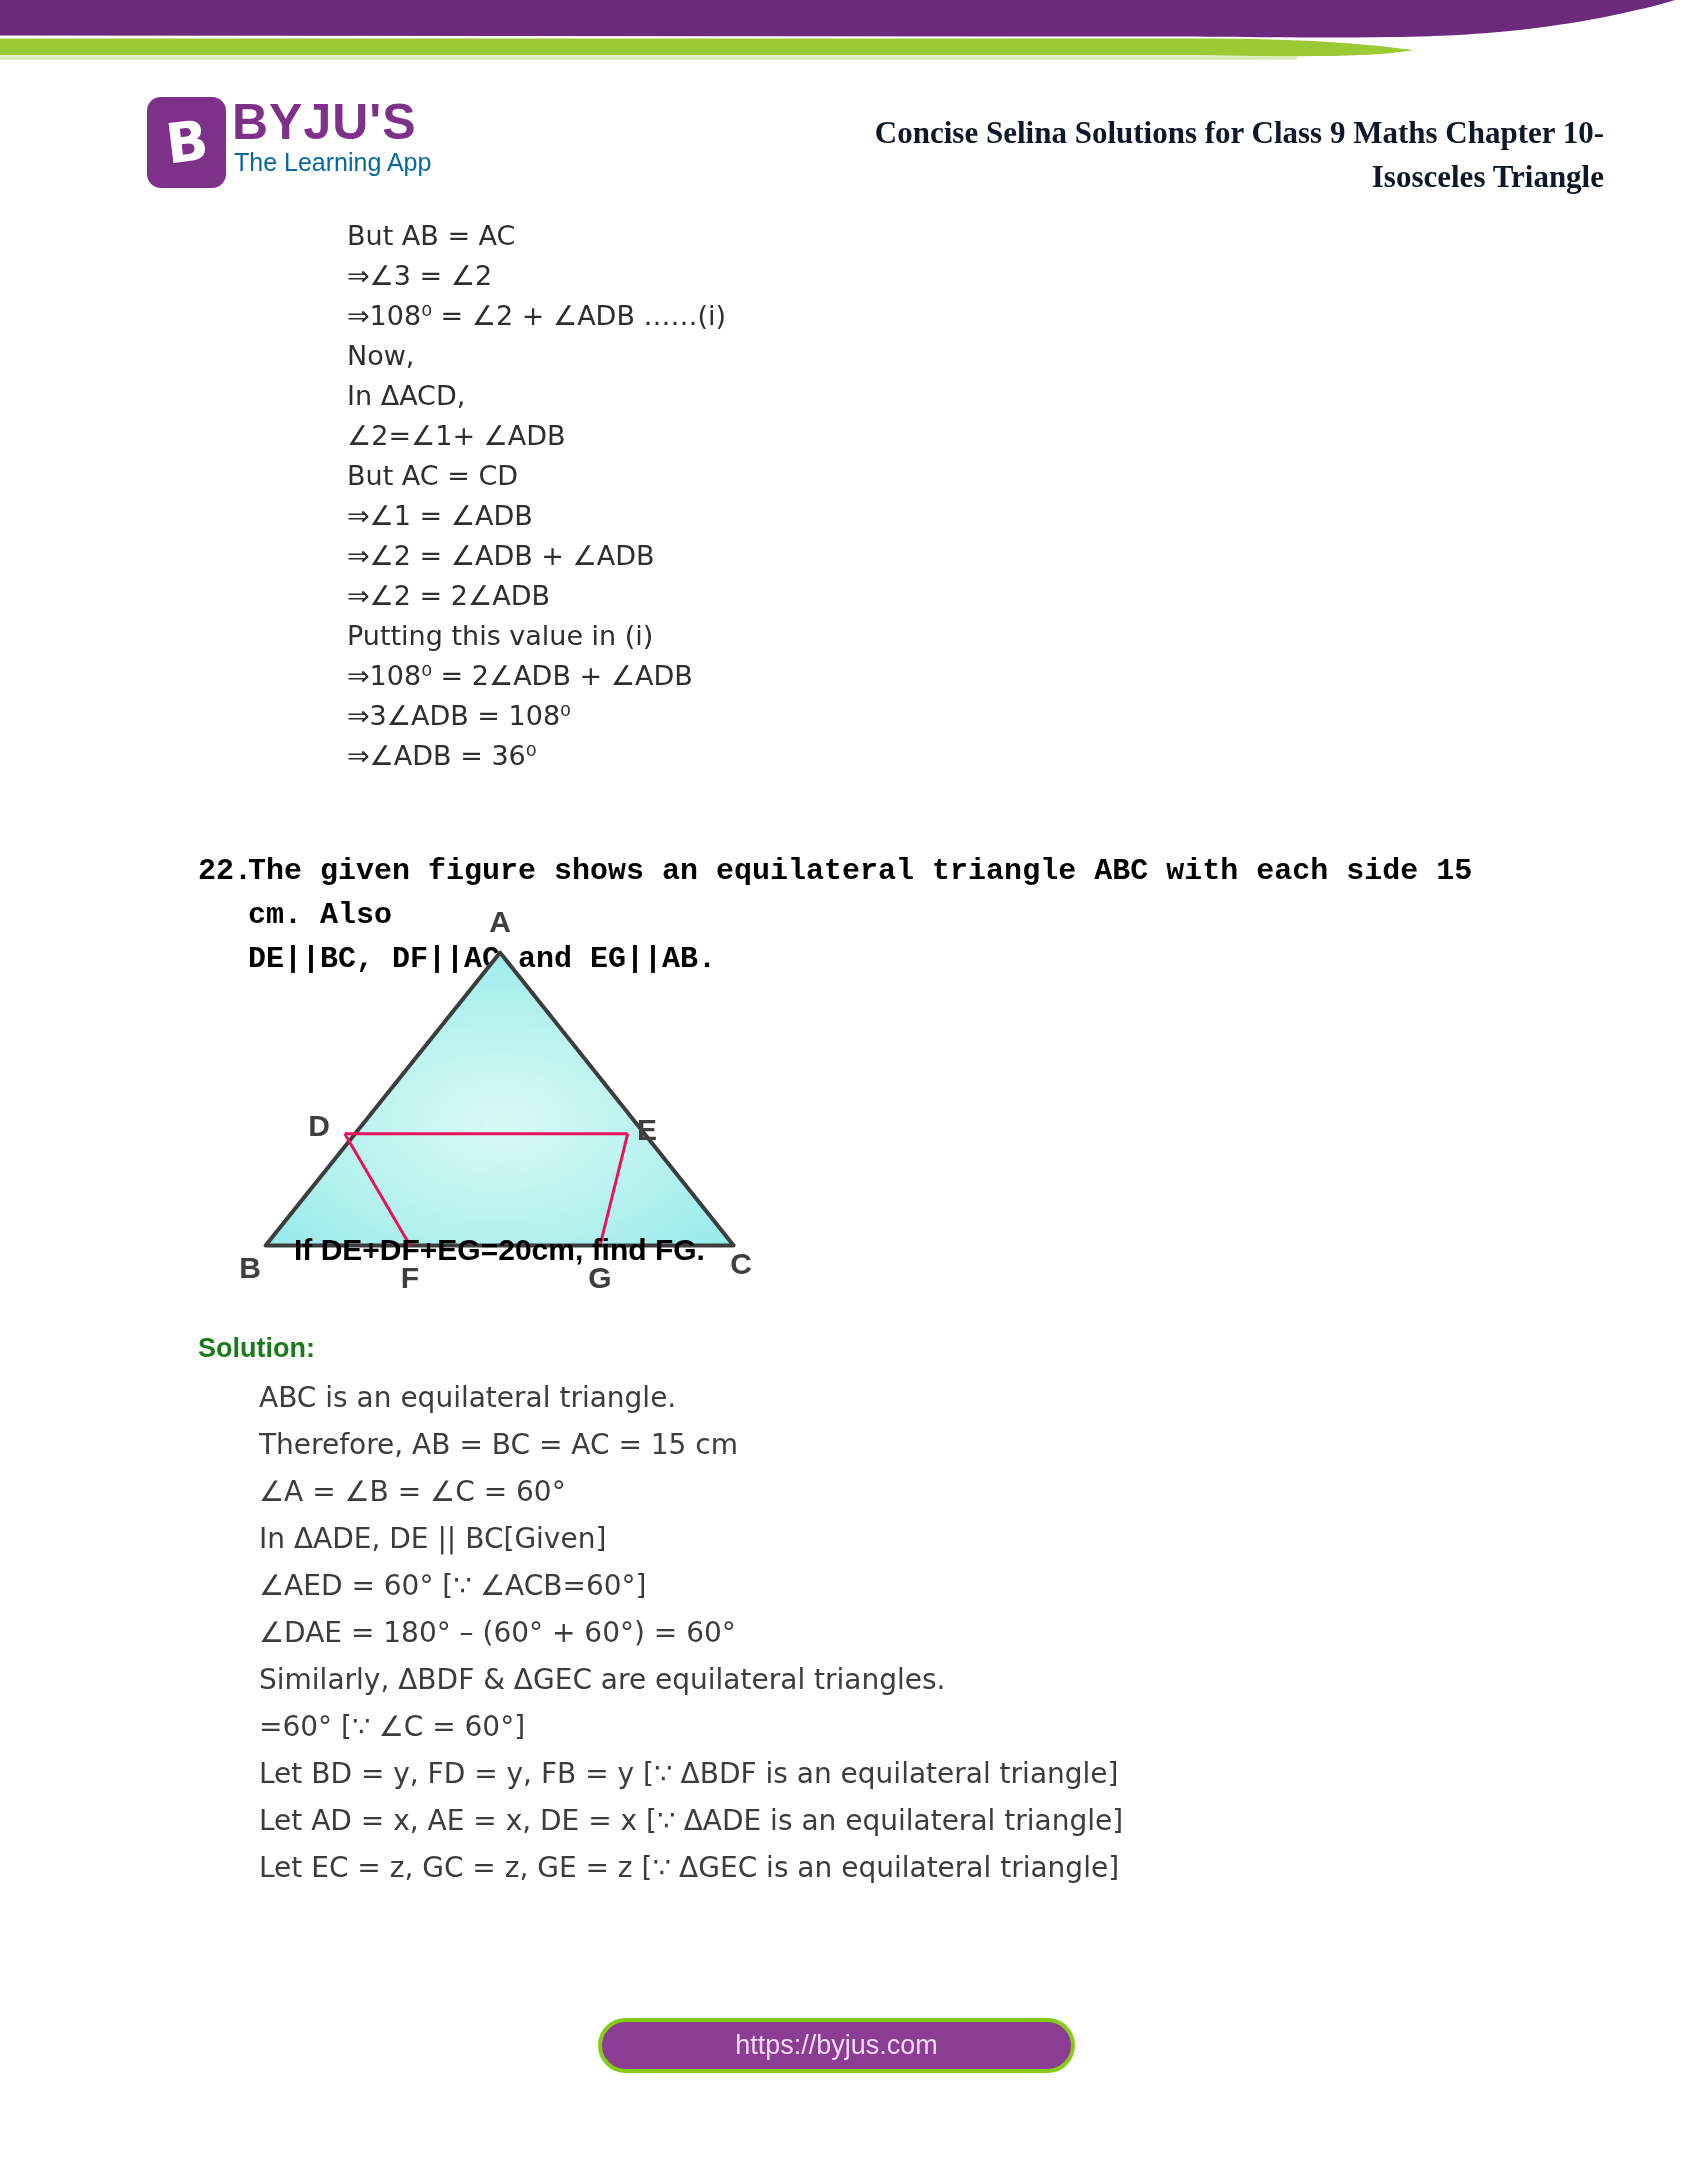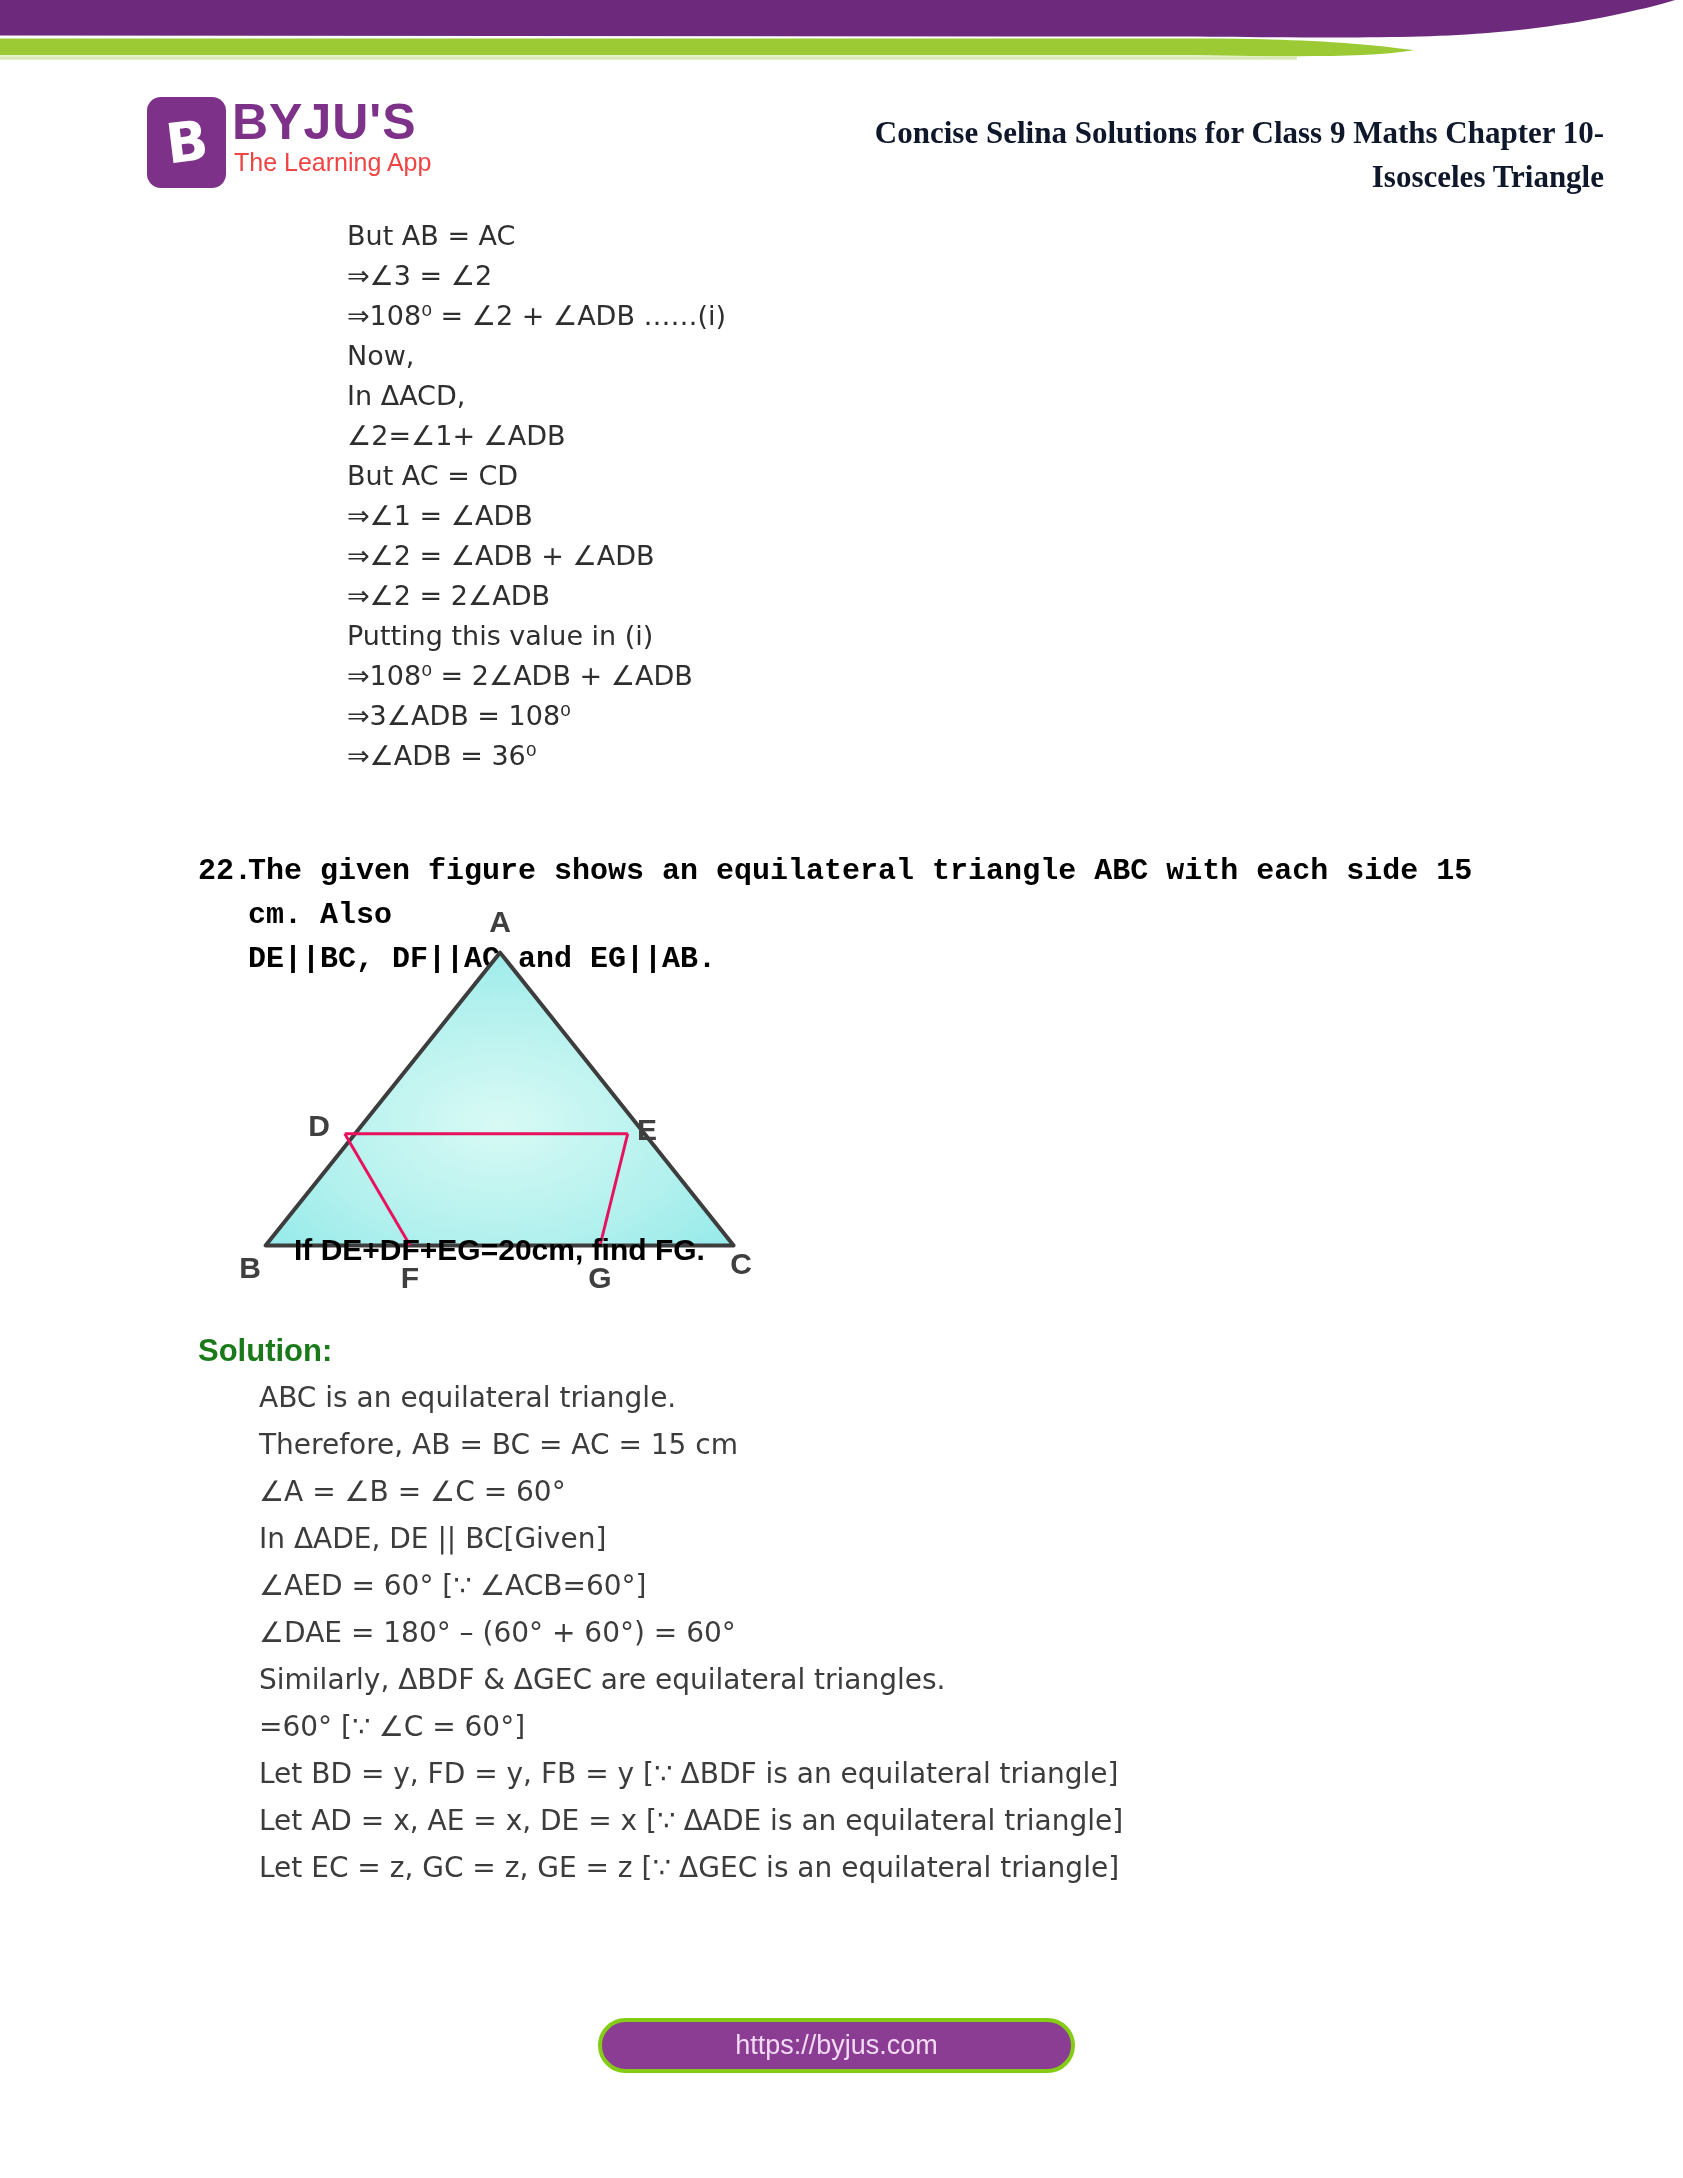--- a/index.html
+++ b/index.html
@@ -16,21 +16,21 @@
     background:#7d3189;display:flex;align-items:center;justify-content:center;
   }
   .logo-b{
     color:#ffffff;font-size:55px;font-weight:bold;font-family:"DejaVu Sans",sans-serif;
     transform:rotate(-7deg);line-height:1;
   }
   .logo-word{
     position:absolute;left:85px;top:-2px;color:#7d3189;font-size:50px;font-weight:bold;
     letter-spacing:1px;font-family:"Liberation Sans",sans-serif;
   }
-  .logo-tag{position:absolute;left:87px;top:53px;color:#ef4444;font-size:25px;}
+  .logo-tag{position:absolute;left:87px;top:53px;color:#0369a1;font-size:25px;}
   
   .doc-title{
     position:absolute;right:79px;top:111px;text-align:right;color:#0f172a;
     font-family:"Liberation Serif",serif;font-weight:bold;font-size:31px;line-height:44px;
   }
   
   .mathblock{
     position:absolute;left:347px;top:216px;color:#2e2e2e;
     font-family:"DejaVu Sans",sans-serif;font-size:27px;
   }
@@ -43,21 +43,21 @@
   
   .figure-svg{position:absolute;left:228px;top:906px;width:564px;height:396px;}
   .fig-label{
     position:absolute;transform:translateX(-50%);color:#3f3f3f;font-weight:bold;
     font-size:30px;font-family:"Liberation Sans",sans-serif;line-height:30px;
   }
   
   .condition{position:absolute;left:248px;top:1233px;color:#000;font-weight:bold;
     font-size:30px;font-family:"Liberation Sans",sans-serif;margin-left:46px;}
   .sol-heading{position:absolute;left:198px;top:1333px;color:#1a7a1a;font-weight:bold;
-    font-size:31px;font-family:"Liberation Sans",sans-serif;}
+    font-size:27px;font-family:"Liberation Sans",sans-serif;}
   .solblock{
     position:absolute;left:259px;top:1374px;color:#3c3c3c;
     font-family:"DejaVu Sans",sans-serif;font-size:28px;
   }
   .solblock .sline{height:47px;line-height:47px;white-space:pre;}
   
   .footer-pill{
     position:absolute;left:598px;top:2018px;width:477px;height:55px;border-radius:30px;
     background:#8a3d92;border:4px solid #84cc16;box-sizing:border-box;
     display:flex;align-items:center;justify-content:center;

